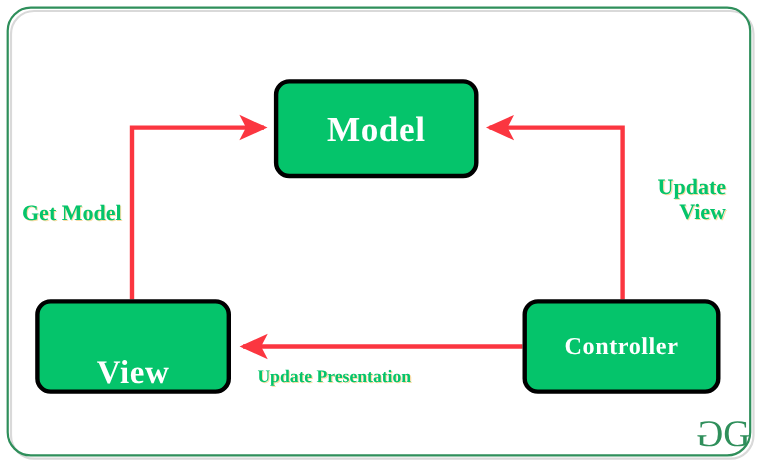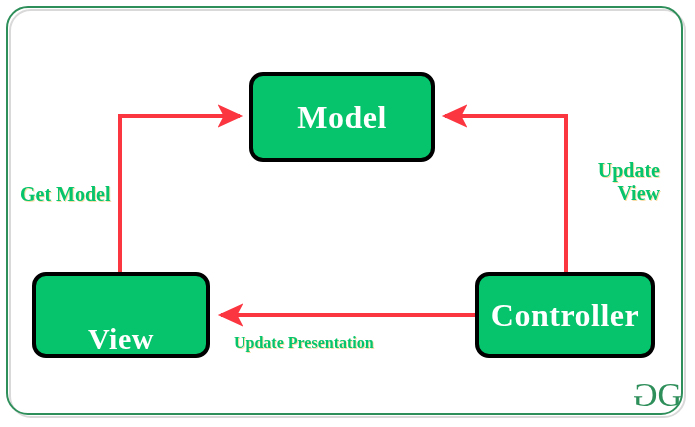--- a/index.html
+++ b/index.html
@@ -81,21 +81,21 @@
     align-items: flex-end;
   }
   #node-view .node-label { font-size: 30px; }
 
   #node-controller {
     left: 475px;
     top: 272px;
     width: 180px;
     height: 86px;
   }
-  #node-controller .node-label { font-size: 32px; }
+  #node-controller .node-label { font-size: 22px; }
 
   
   .arrow-layer {
     position: absolute;
     left: 0;
     top: 0;
     width: 695px;
     height: 427px;
     z-index: 3;
   }

